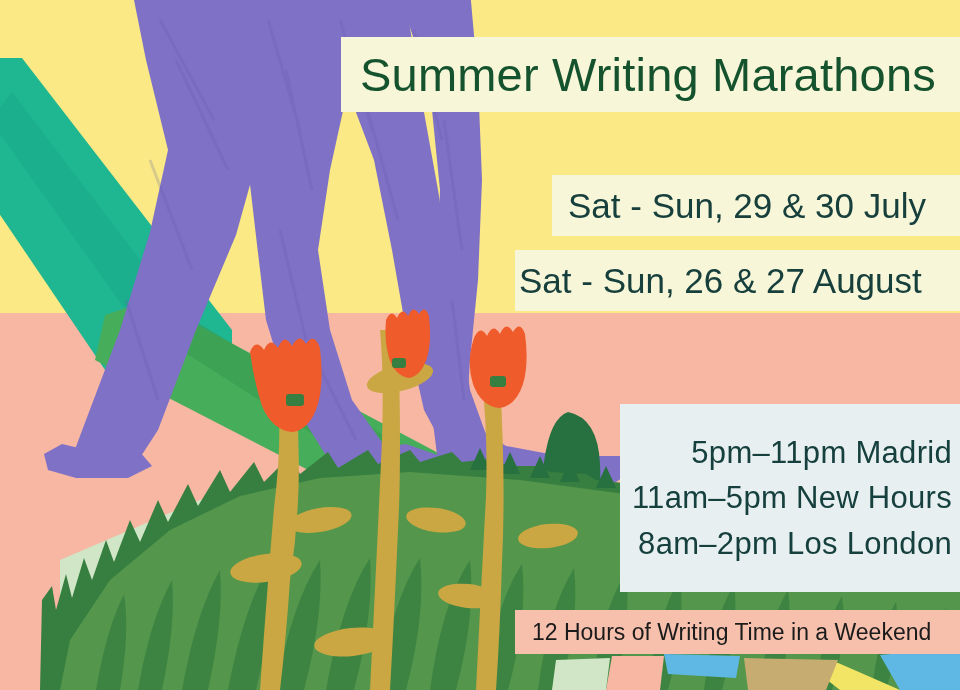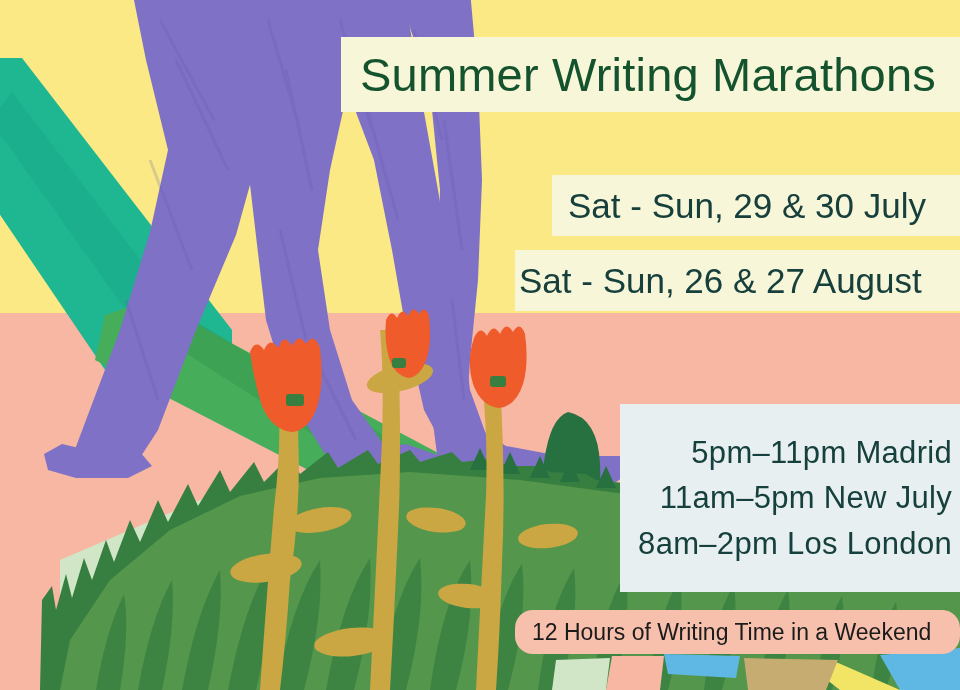--- a/index.html
+++ b/index.html
@@ -44,21 +44,21 @@
     padding-right:16px;
     margin-left:8px;
   }
   .time-line{
     font-size:31px;color:#16403e;white-space:nowrap;line-height:1.47;
     letter-spacing:.3px;
   }
 
   #footer-panel{
     left:515px;top:610px;width:445px;height:44px;
-    background:#f6c0ad;padding-left:17px;border-radius:18px;
+    background:#f6c0ad;padding-left:17px;
   }
   #footer-text{
     font-size:23px;color:#1b1b1b;white-space:nowrap;line-height:1;
   }
 </style>
 </head>
 <body>
 
 <div id="poster">
 
@@ -238,21 +238,21 @@
   <div class="panel" id="date1-panel">
     <span class="date-text">Sat - Sun, 29 &amp; 30 July</span>
   </div>
 
   <div class="panel" id="date2-panel">
     <span class="date-text">Sat - Sun, 26 &amp; 27 August</span>
   </div>
 
   <div class="panel" id="times-panel">
     <span class="time-line">5pm–11pm Madrid</span>
-    <span class="time-line">11am–5pm New July</span>
+    <span class="time-line">11am–5pm New Hours</span>
     <span class="time-line">8am–2pm Los London</span>
   </div>
 
   <div class="panel" id="footer-panel">
     <span id="footer-text">12 Hours of Writing Time in a Weekend</span>
   </div>
 
 </div>
 
 </body></html>

